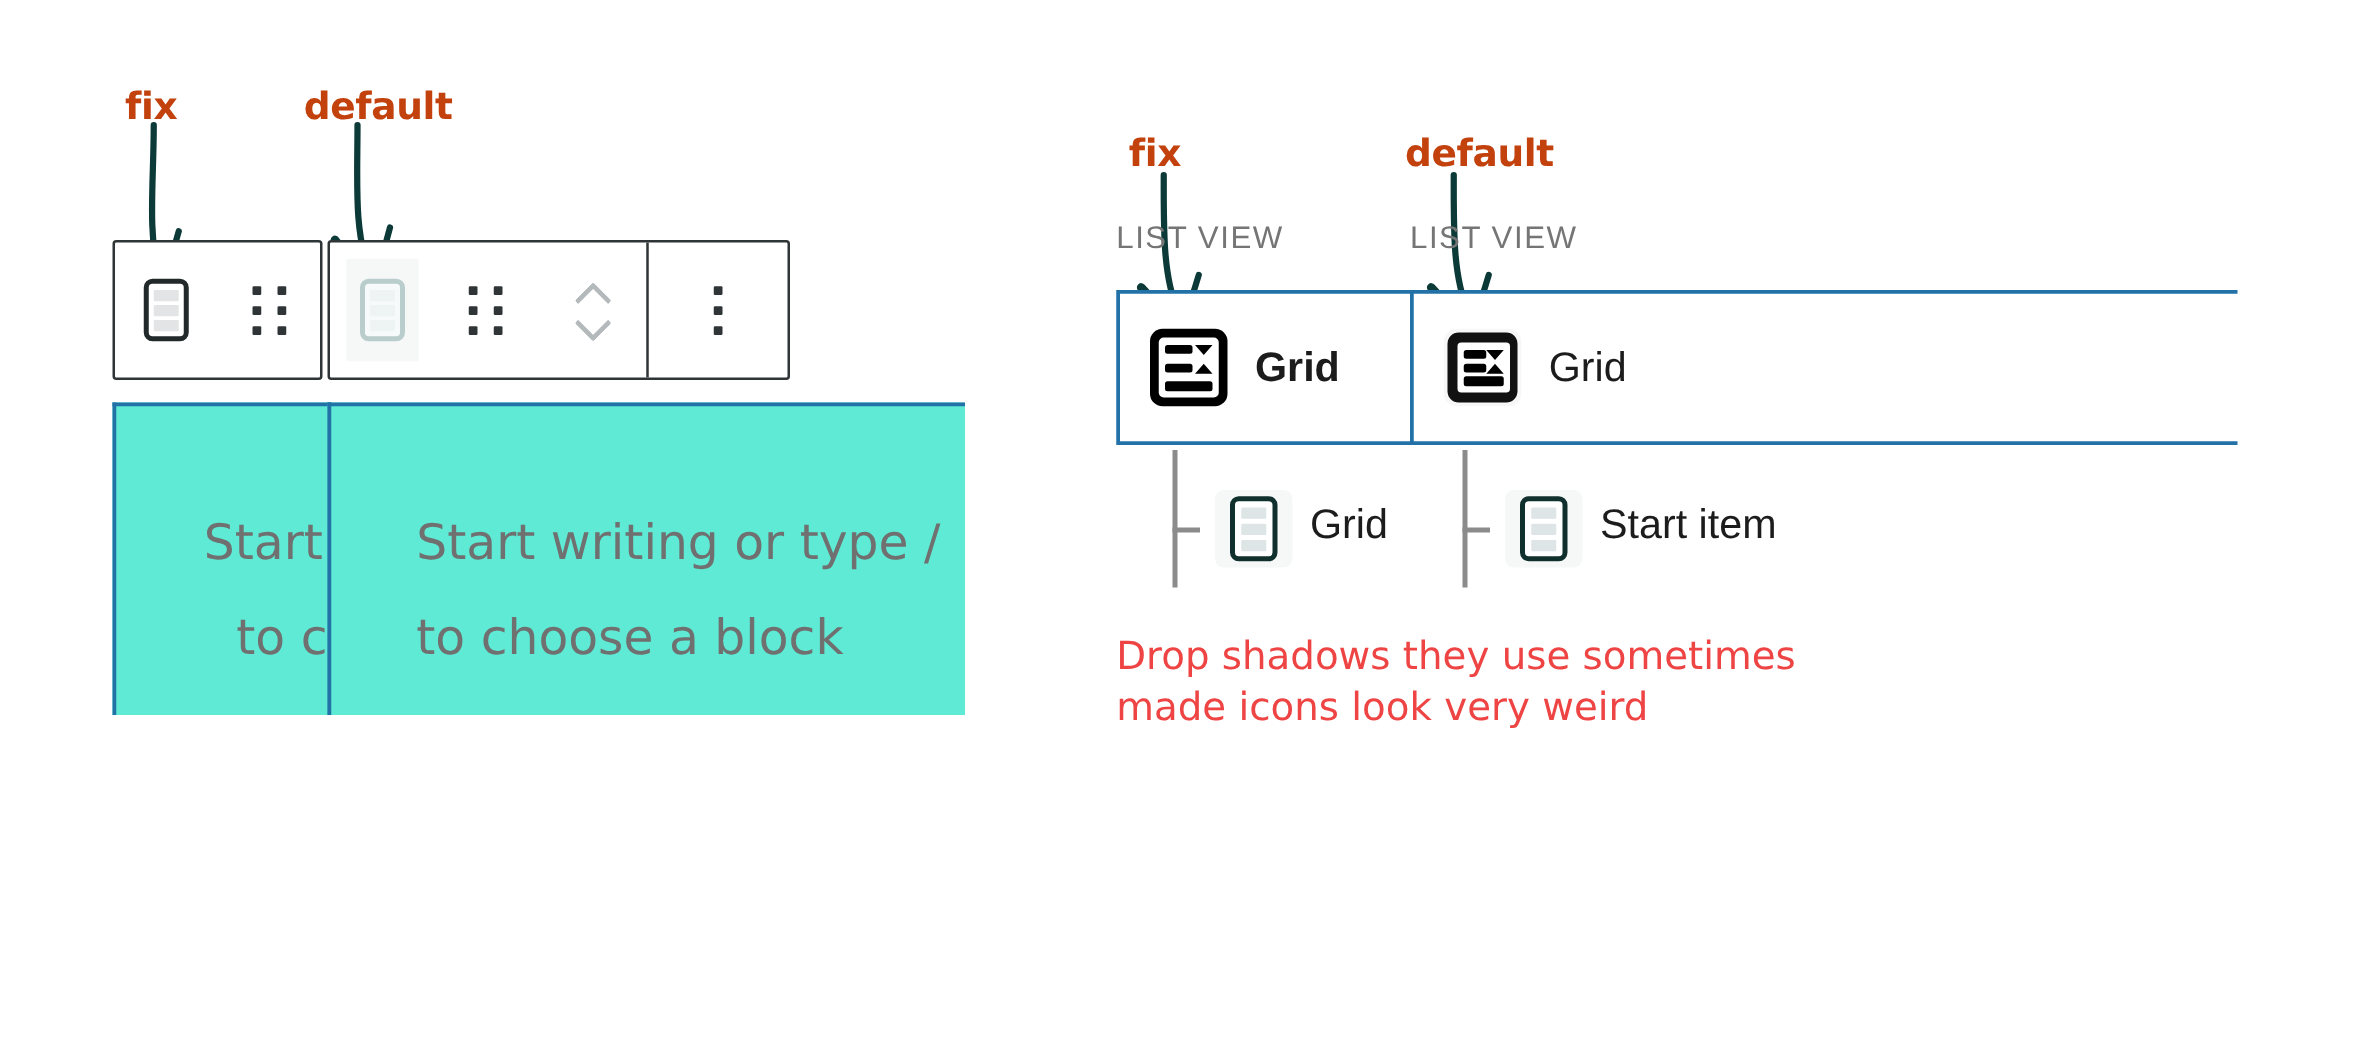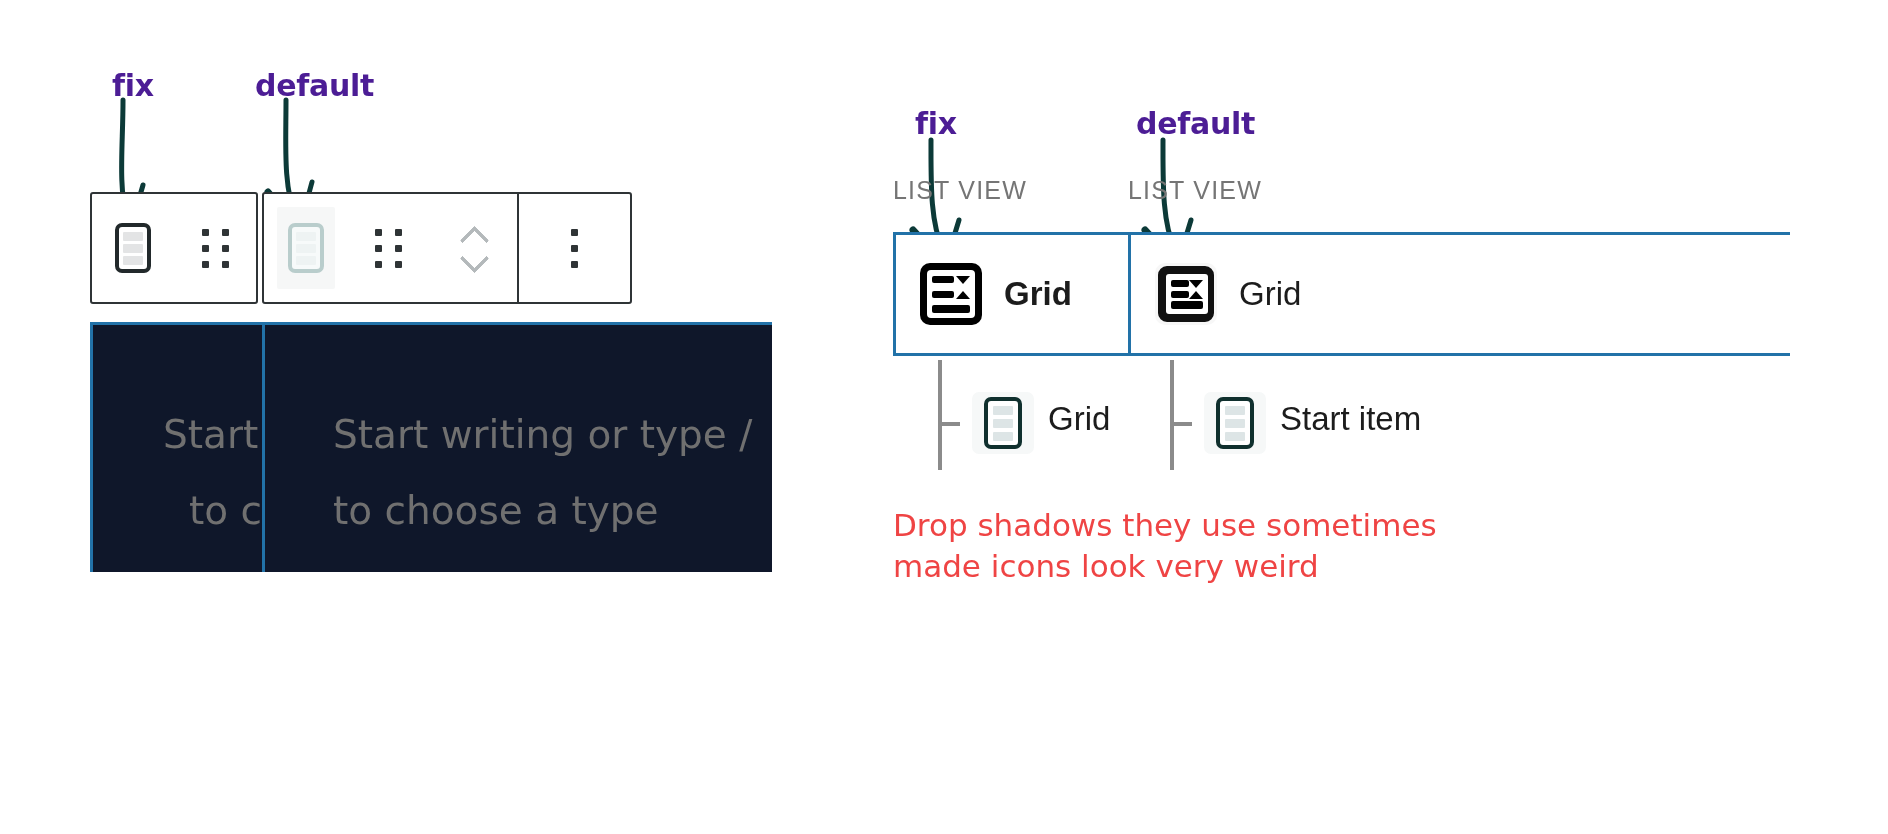--- a/index.html
+++ b/index.html
@@ -10,25 +10,24 @@
     overflow:hidden;
     position:relative;
   }
   .canvas{position:absolute;inset:0;}
 
   
   .annot-label{
     position:absolute;
     font-family:"DejaVu Sans", sans-serif;
     font-weight:700;
-    color:#4c1d95;
+    color:#c2410c;
     font-size:30px;
     letter-spacing:-0.3px;
     white-space:nowrap;
-    margin-left:12px;
   }
   .annot-arrow{position:absolute;pointer-events:none;}
 
   
   .toolbar{
     position:absolute;
     box-sizing:border-box;
     border:2px solid #2f3436;
     border-radius:3px;
     background:#ffffff;
@@ -86,21 +85,21 @@
     border-radius:2px;
     transform:rotate(45deg);
   }
   .chev.down::before{top:-6px;transform:rotate(225deg);}
 
   
   .blue-box{
     position:absolute;
     box-sizing:border-box;
     border:3px solid #2272a8;
-    background:#0f172a;
+    background:#5eead4;
   }
   .placeholder{
     position:absolute;
     color:#707070;
     font-size:39px;
     line-height:76px;
     white-space:pre;
     font-family:"DejaVu Sans", sans-serif;
     font-weight:400;
   }
@@ -280,21 +279,21 @@
     </div>
   </div>
 
   <div class="blue-box" style="left:90px;top:322px;width:175px;height:250px;border-bottom:none;">
     <div class="placeholder" style="left:70px;top:72px;">Start</div>
     <div class="placeholder" style="left:70px;top:148px;margin-left:26px;">to ch</div>
   </div>
 
   <div class="blue-box" style="left:262px;top:322px;width:510px;height:250px;border-bottom:none;border-right:none;">
     <div class="placeholder" style="left:68px;top:72px;text-align:right;">Start writing or type /</div>
-    <div class="placeholder" style="left:68px;top:148px;">to choose a type</div>
+    <div class="placeholder" style="left:68px;top:148px;">to choose a block</div>
   </div>
 
   <div class="annot-label" style="left:903px;top:106px;">fix</div>
   <svg class="annot-arrow" style="left:900px;top:136px;" width="90" height="140" viewBox="0 0 90 140">
     <path d="M31 4 C31 46, 30 86, 43 114" stroke="#0c3a38" stroke-width="5" fill="none" stroke-linecap="round"></path>
     <path d="M13 94 C23 106, 34 114, 45 120" stroke="#0c3a38" stroke-width="7" fill="none" stroke-linecap="round"></path>
     <path d="M59 84 C55 98, 50 112, 45 121" stroke="#0c3a38" stroke-width="5" fill="none" stroke-linecap="round"></path>
   </svg>
 
   <div class="annot-label" style="left:1124px;top:106px;">default</div>

